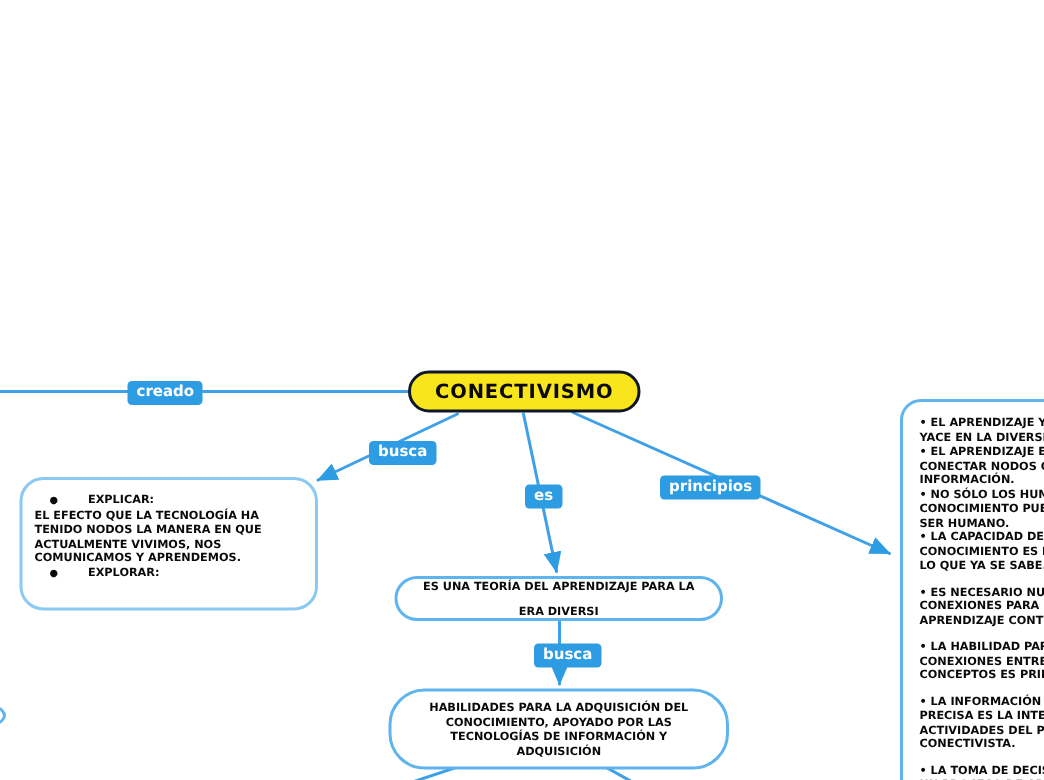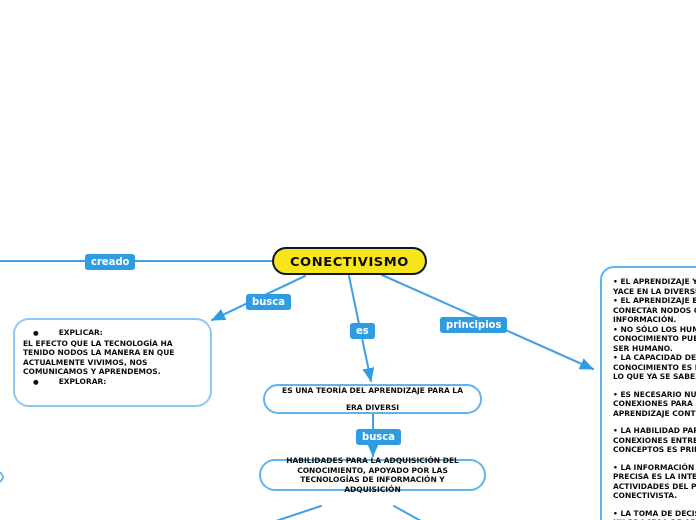--- a/index.html
+++ b/index.html
@@ -18,21 +18,21 @@
 
   .root-node { left:272px; top:247px; width:155px; height:28px;
                background:#F9E51B; border:2px solid #0f172a; border-radius:14px;
                display:flex; align-items:center; justify-content:center;
                font-weight:bold; font-size:13px; letter-spacing:0.6px; }
 
   .stadium { background:#ffffff; border:2px solid #5FB4EE;
              display:flex; flex-direction:column; justify-content:center; align-items:center;
              text-align:center; font-weight:bold; font-size:7.5px; line-height:9.5px; }
   .teoria-node { left:263px; top:384px; width:219px; height:30px; border-radius:15px;justify-content:space-between; }
-  .habilidades-node { left:259px; top:459px; width:227px; height:32px; border-radius:24px; }
+  .habilidades-node { left:259px; top:459px; width:227px; height:54px; border-radius:24px; }
 
   .explicar-box { left:13px; top:318px; width:199px; height:89px;
                   background:#ffffff; border:2px solid #8CC8F4; border-radius:16px;
                   padding:8px 8px 6px 8px; font-weight:bold; font-size:7.5px; line-height:9.6px; }
   .explicar-box .head { display:flex; align-items:baseline; }
   .explicar-box .dot { margin:0 20px 0 10px; font-size:6.5px; }
 
   .principios-panel { left:600px; top:266px; width:246px; height:412px;
                       background:#ffffff; border:2px solid #5FB4EE; border-radius:14px;
                       padding:9px 0 0 11px; font-weight:bold; font-size:7.5px;

